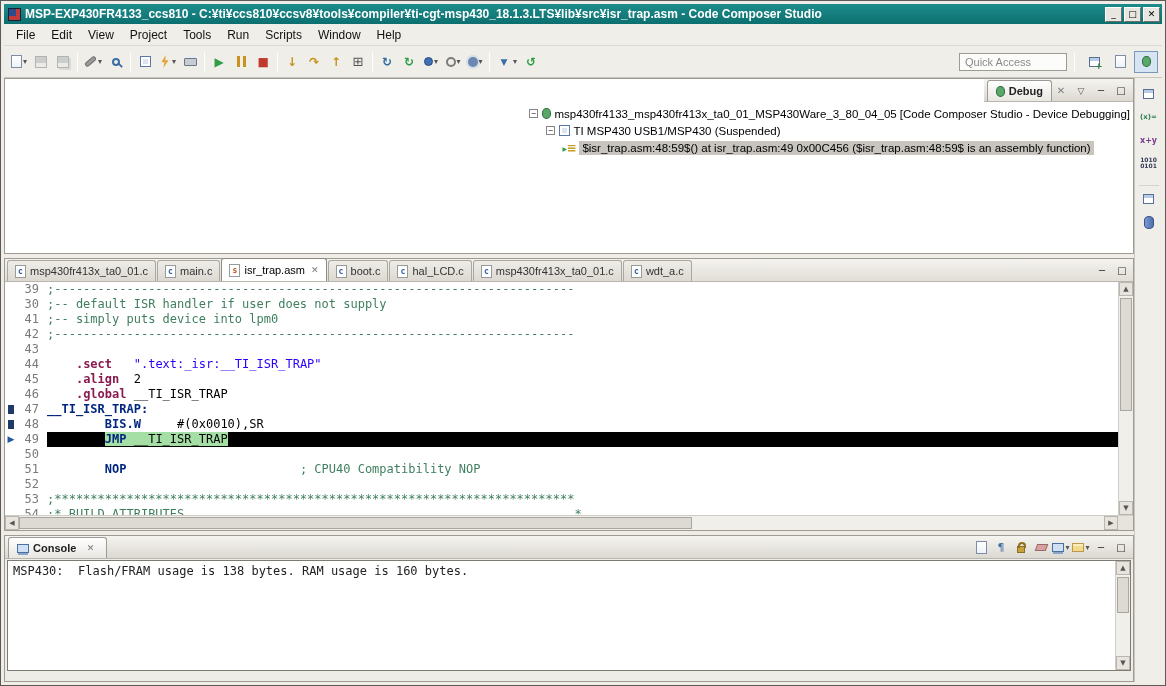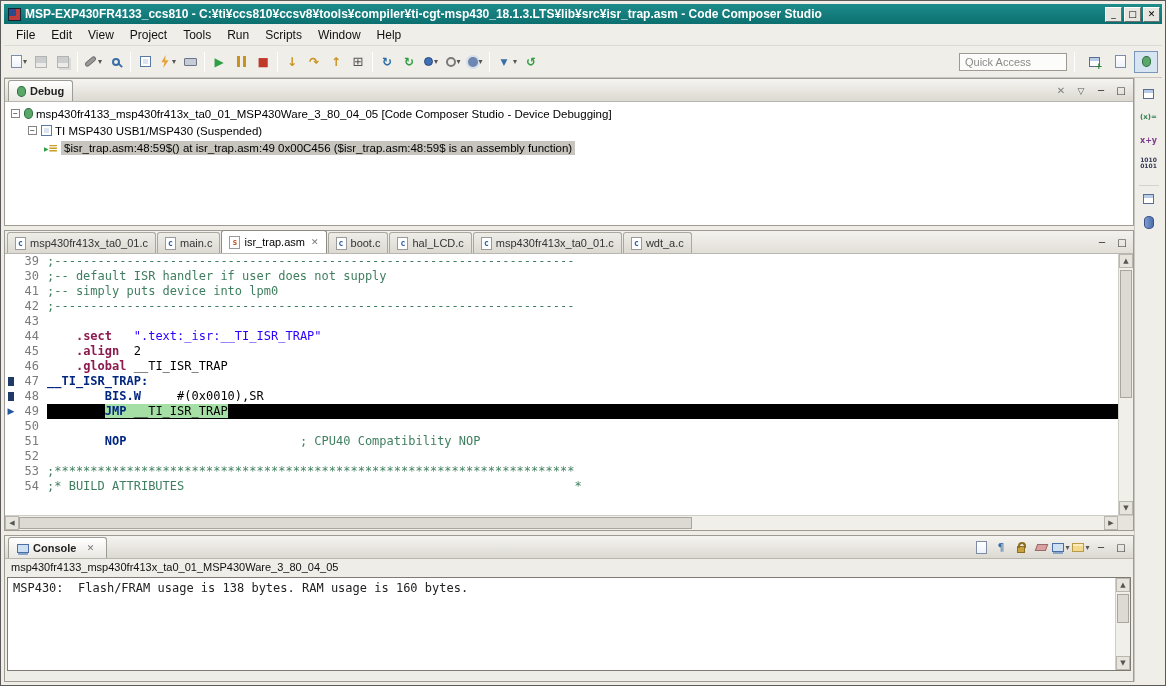--- a/index.html
+++ b/index.html
@@ -83,21 +83,21 @@
 
   .panel { border:1px solid #9E9B94; background:#FFFFFF; display:flex; flex-direction:column; min-width:0; }
   .panel-header { height:23px; flex:0 0 auto; background:linear-gradient(180deg,#F6F4F0,#DCD9D2); border-bottom:1px solid #B9B6AF; display:flex; align-items:flex-end; padding:0 3px; }
   .view-tab { display:inline-flex; align-items:center; gap:4px; height:21px; padding:0 8px; background:linear-gradient(180deg,#FFFFFF,#E9E7E1); border:1px solid #9E9B94; border-bottom:none; border-radius:3px 3px 0 0; font-size:11px; font-weight:bold; color:#222; }
   .header-icons { margin-left:auto; display:flex; align-items:center; gap:2px; padding-bottom:2px; }
   .hdr-btn { width:18px; height:17px; display:inline-flex; align-items:center; justify-content:center; }
 
   .sash { height:4px; flex:0 0 auto; }
 
   
-  .debug-panel { height:148px; flex:0 0 auto; }
+  .debug-panel { height:176px; flex:0 0 auto;align-items:flex-end; }
   .debug-tree { flex:1; overflow:hidden; background:#FFF; padding-top:3px; }
   .tree-row { height:17px; display:flex; align-items:center; font-size:11.5px; white-space:nowrap; }
   .expander { width:9px; height:9px; border:1px solid #848484; background:#FFF; font-size:8px; line-height:7px; text-align:center; color:#333; margin-right:4px; flex:0 0 auto; font-family:"DejaVu Sans Mono",monospace; }
   .tree-label { padding:1px 3px; color:#000; }
   .tree-label.sel { background:#C8C5BE; }
 
   
   .editor { flex:1; display:flex; flex-direction:column; min-height:0; border:1px solid #9E9B94; background:#FFF; }
   .editor-tabbar { height:23px; flex:0 0 auto; background:linear-gradient(180deg,#F4F2EE,#E2DFD8); border-bottom:1px solid #B9B6AF; display:flex; align-items:flex-end; padding:0 2px; }
   .etab { display:inline-flex; align-items:center; gap:4px; height:21px; padding:0 7px; font-size:11px; color:#333; background:linear-gradient(180deg,#EFEDE8,#DCD9D2); border:1px solid #AAA79F; border-bottom:none; border-radius:3px 3px 0 0; margin-right:1px; white-space:nowrap; }
@@ -426,21 +426,20 @@
                 <span class="dd">▾</span>
               </span>
               <span class="hdr-btn">
                 <span class="ic minimize-icon">─</span>
               </span>
               <span class="hdr-btn">
                 <span class="ic maximize-icon">□</span>
               </span>
             </span>
         </div>
-        <div class="console-project">msp430fr4133_msp430fr413x_ta0_01_MSP430Ware_3_80_04_05</div>
         <div class="console-box">
           <div class="console-text">MSP430:  Flash/FRAM usage is 138 bytes. RAM usage is 160 bytes.</div>
           <div class="vscroll">
             <span class="sb-btn ic scroll-up-icon">▲</span>
             <span class="sb-track">
                 <span class="sb-thumb" style="top:2px;height:45%;"></span>
               </span>
             <span class="sb-btn ic scroll-down-icon">▼</span>
           </div>
         </div>

